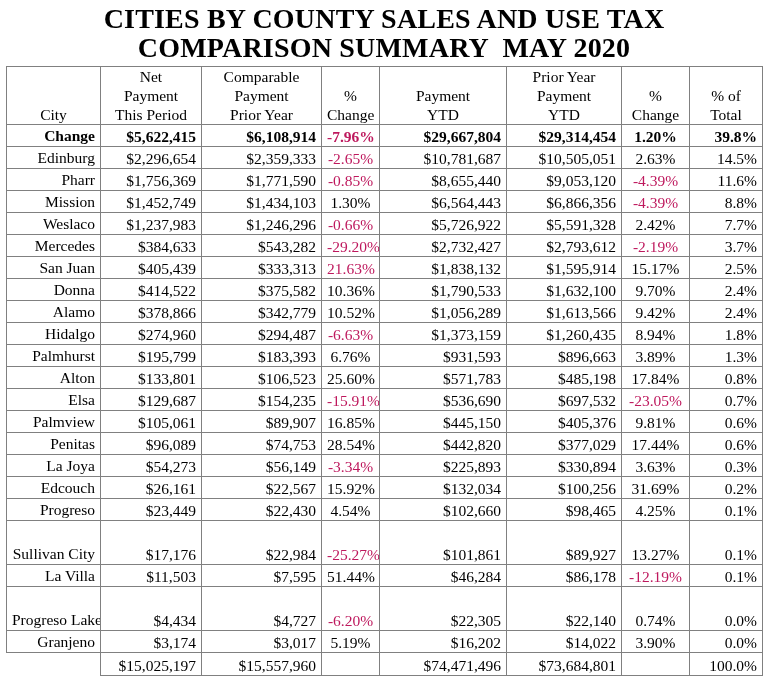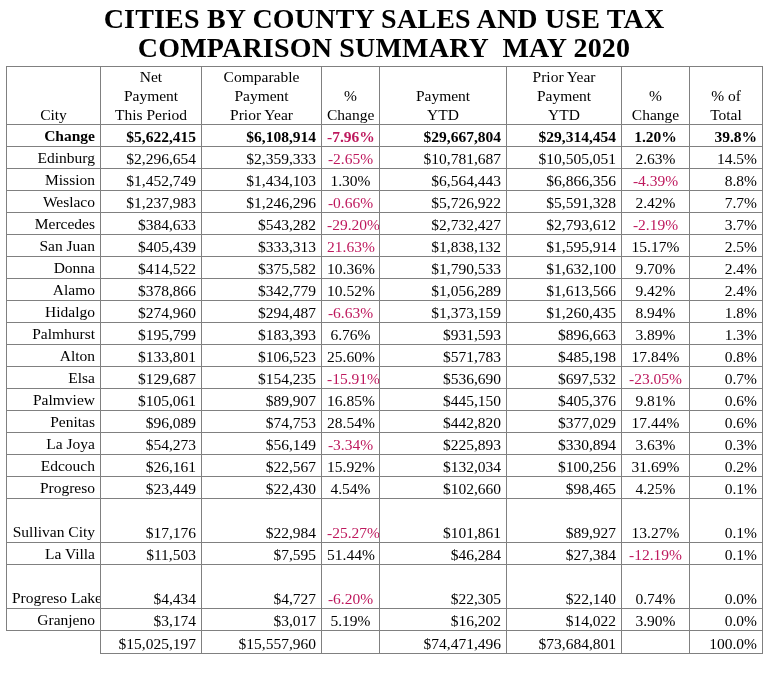--- a/index.html
+++ b/index.html
@@ -163,20 +163,30 @@
             <td class="city">Edinburg</td>
             <td class="num">$2,296,654</td>
             <td class="num">$2,359,333</td>
             <td class="pct"><span class="neg">-2.65%</span></td>
             <td class="num">$10,781,687</td>
             <td class="num">$10,505,051</td>
             <td class="pct"><span class="pos">2.63%</span></td>
             <td class="tot">14.5%</td>
           </tr>
           <tr>
+            <td class="city">Pharr</td>
+            <td class="num">$1,756,369</td>
+            <td class="num">$1,771,590</td>
+            <td class="pct"><span class="neg">-0.85%</span></td>
+            <td class="num">$8,655,440</td>
+            <td class="num">$9,053,120</td>
+            <td class="pct"><span class="neg">-4.39%</span></td>
+            <td class="tot">11.6%</td>
+          </tr>
+          <tr>
             <td class="city">Mission</td>
             <td class="num">$1,452,749</td>
             <td class="num">$1,434,103</td>
             <td class="pct"><span class="pos">1.30%</span></td>
             <td class="num">$6,564,443</td>
             <td class="num">$6,866,356</td>
             <td class="pct"><span class="neg">-4.39%</span></td>
             <td class="tot">8.8%</td>
           </tr>
           <tr>
@@ -328,21 +338,21 @@
             <td class="num">$89,927</td>
             <td class="pct"><span class="pos">13.27%</span></td>
             <td class="tot">0.1%</td>
           </tr>
           <tr>
             <td class="city">La Villa</td>
             <td class="num">$11,503</td>
             <td class="num">$7,595</td>
             <td class="pct"><span class="pos">51.44%</span></td>
             <td class="num">$46,284</td>
-            <td class="num">$27,384</td>
+            <td class="num">$86,178</td>
             <td class="pct"><span class="neg">-12.19%</span></td>
             <td class="tot">0.1%</td>
           </tr>
           <tr class="two-line">
             <td class="city">Progreso Lakes</td>
             <td class="num">$4,434</td>
             <td class="num">$4,727</td>
             <td class="pct"><span class="neg">-6.20%</span></td>
             <td class="num">$22,305</td>
             <td class="num">$22,140</td>

